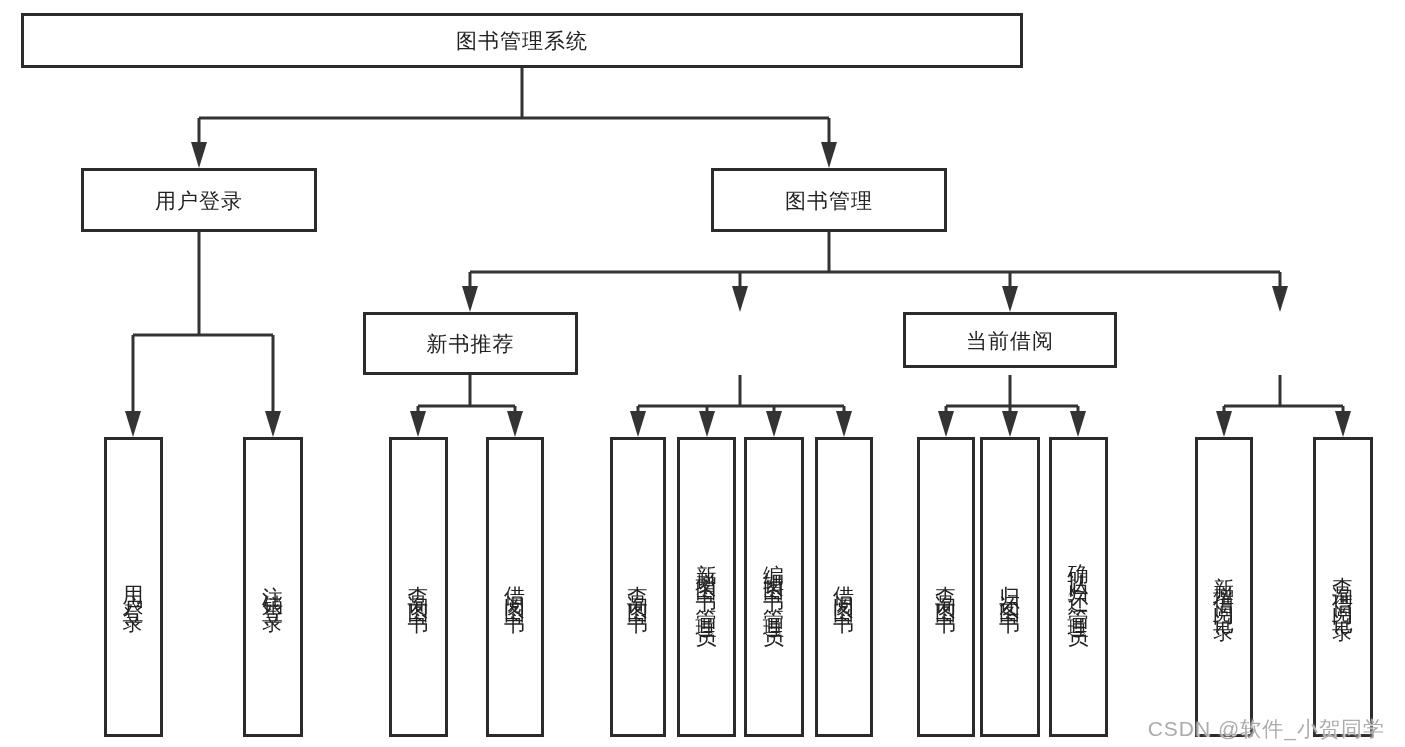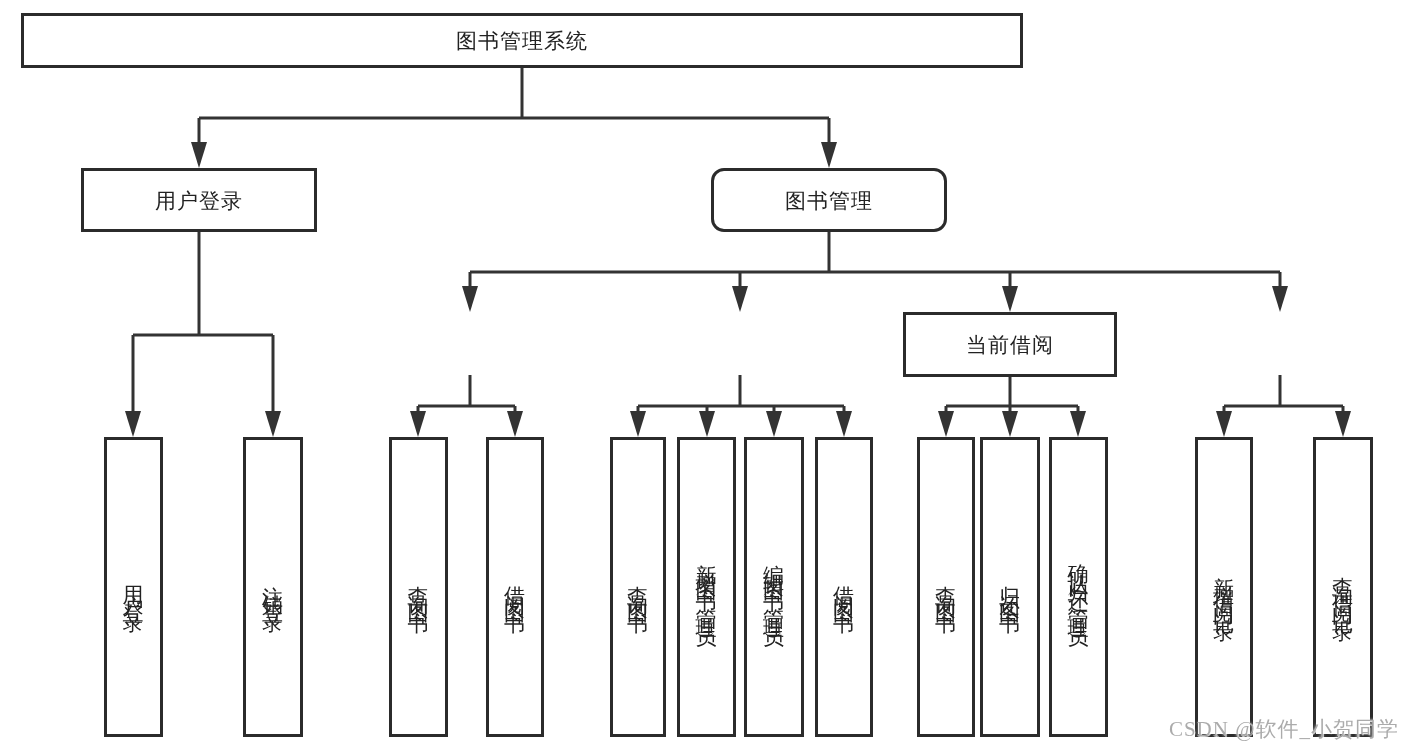--- a/index.html
+++ b/index.html
@@ -49,28 +49,27 @@
     letter-spacing: 1px;
     line-height: 1;
   }
   .leaf {
     writing-mode: vertical-rl;
     letter-spacing: 9px;
     text-align: center;
   }
   .watermark {
     position: absolute;
-    right: 6px;
+    right: 20px;
     bottom: 4px;
     font-size: 21px;
     color: var(--watermark);
     letter-spacing: 1px;
     text-shadow: 0 0 3px rgba(255,255,255,0.95), 1px 1px 0 rgba(255,255,255,0.7);
     white-space: nowrap;
-    font-family: Liberation Serif, serif;
   }
 </style>
 </head>
 <body>
 
 <div class="stage">
 
   <svg class="connectors" width="1405" height="747" viewBox="0 0 1405 747" xmlns="http://www.w3.org/2000/svg">
 
     <polyline points="522,68 522,118"></polyline>
@@ -129,23 +128,24 @@
     <polyline points="1224,406 1343,406"></polyline>
     <line x1="1224" y1="406" x2="1224" y2="417"></line>
     <polygon points="1216,411 1232,411 1224,437"></polygon>
     <line x1="1343" y1="406" x2="1343" y2="417"></line>
     <polygon points="1335,411 1351,411 1343,437"></polygon>
   </svg>
 
   <div class="box" style="left:21px; top:13px; width:1002px; height:55px;">图书管理系统</div>
 
   <div class="box" style="left:81px; top:168px; width:236px; height:64px;">用户登录</div>
-  <div class="box" style="left:711px; top:168px; width:236px; height:64px;border-radius:13px;">图书管理</div>
+  <div class="box" style="left:711px; top:168px; width:236px; height:64px;">图书管理</div>
 
-  <div class="box" style="left:903px; top:312px; width:214px; height:65px;">当前借阅</div>
+  <div class="box" style="left:363px; top:312px; width:215px; height:63px;">新书推荐</div>
+  <div class="box" style="left:903px; top:312px; width:214px; height:56px;">当前借阅</div>
 
   <div class="box leaf" style="left:104px; top:437px; width:59px; height:300px;">用户登录</div>
   <div class="box leaf" style="left:243px; top:437px; width:60px; height:300px;">注销登录</div>
 
   <div class="box leaf" style="left:389px; top:437px; width:59px; height:300px;">查询图书</div>
   <div class="box leaf" style="left:486px; top:437px; width:58px; height:300px;">借阅图书</div>
 
   <div class="box leaf" style="left:610px; top:437px; width:56px; height:300px;">查询图书</div>
   <div class="box leaf" style="left:677px; top:437px; width:59px; height:300px;">新增图书（管理员）</div>
   <div class="box leaf" style="left:744px; top:437px; width:60px; height:300px;">编辑图书（管理员）</div>

